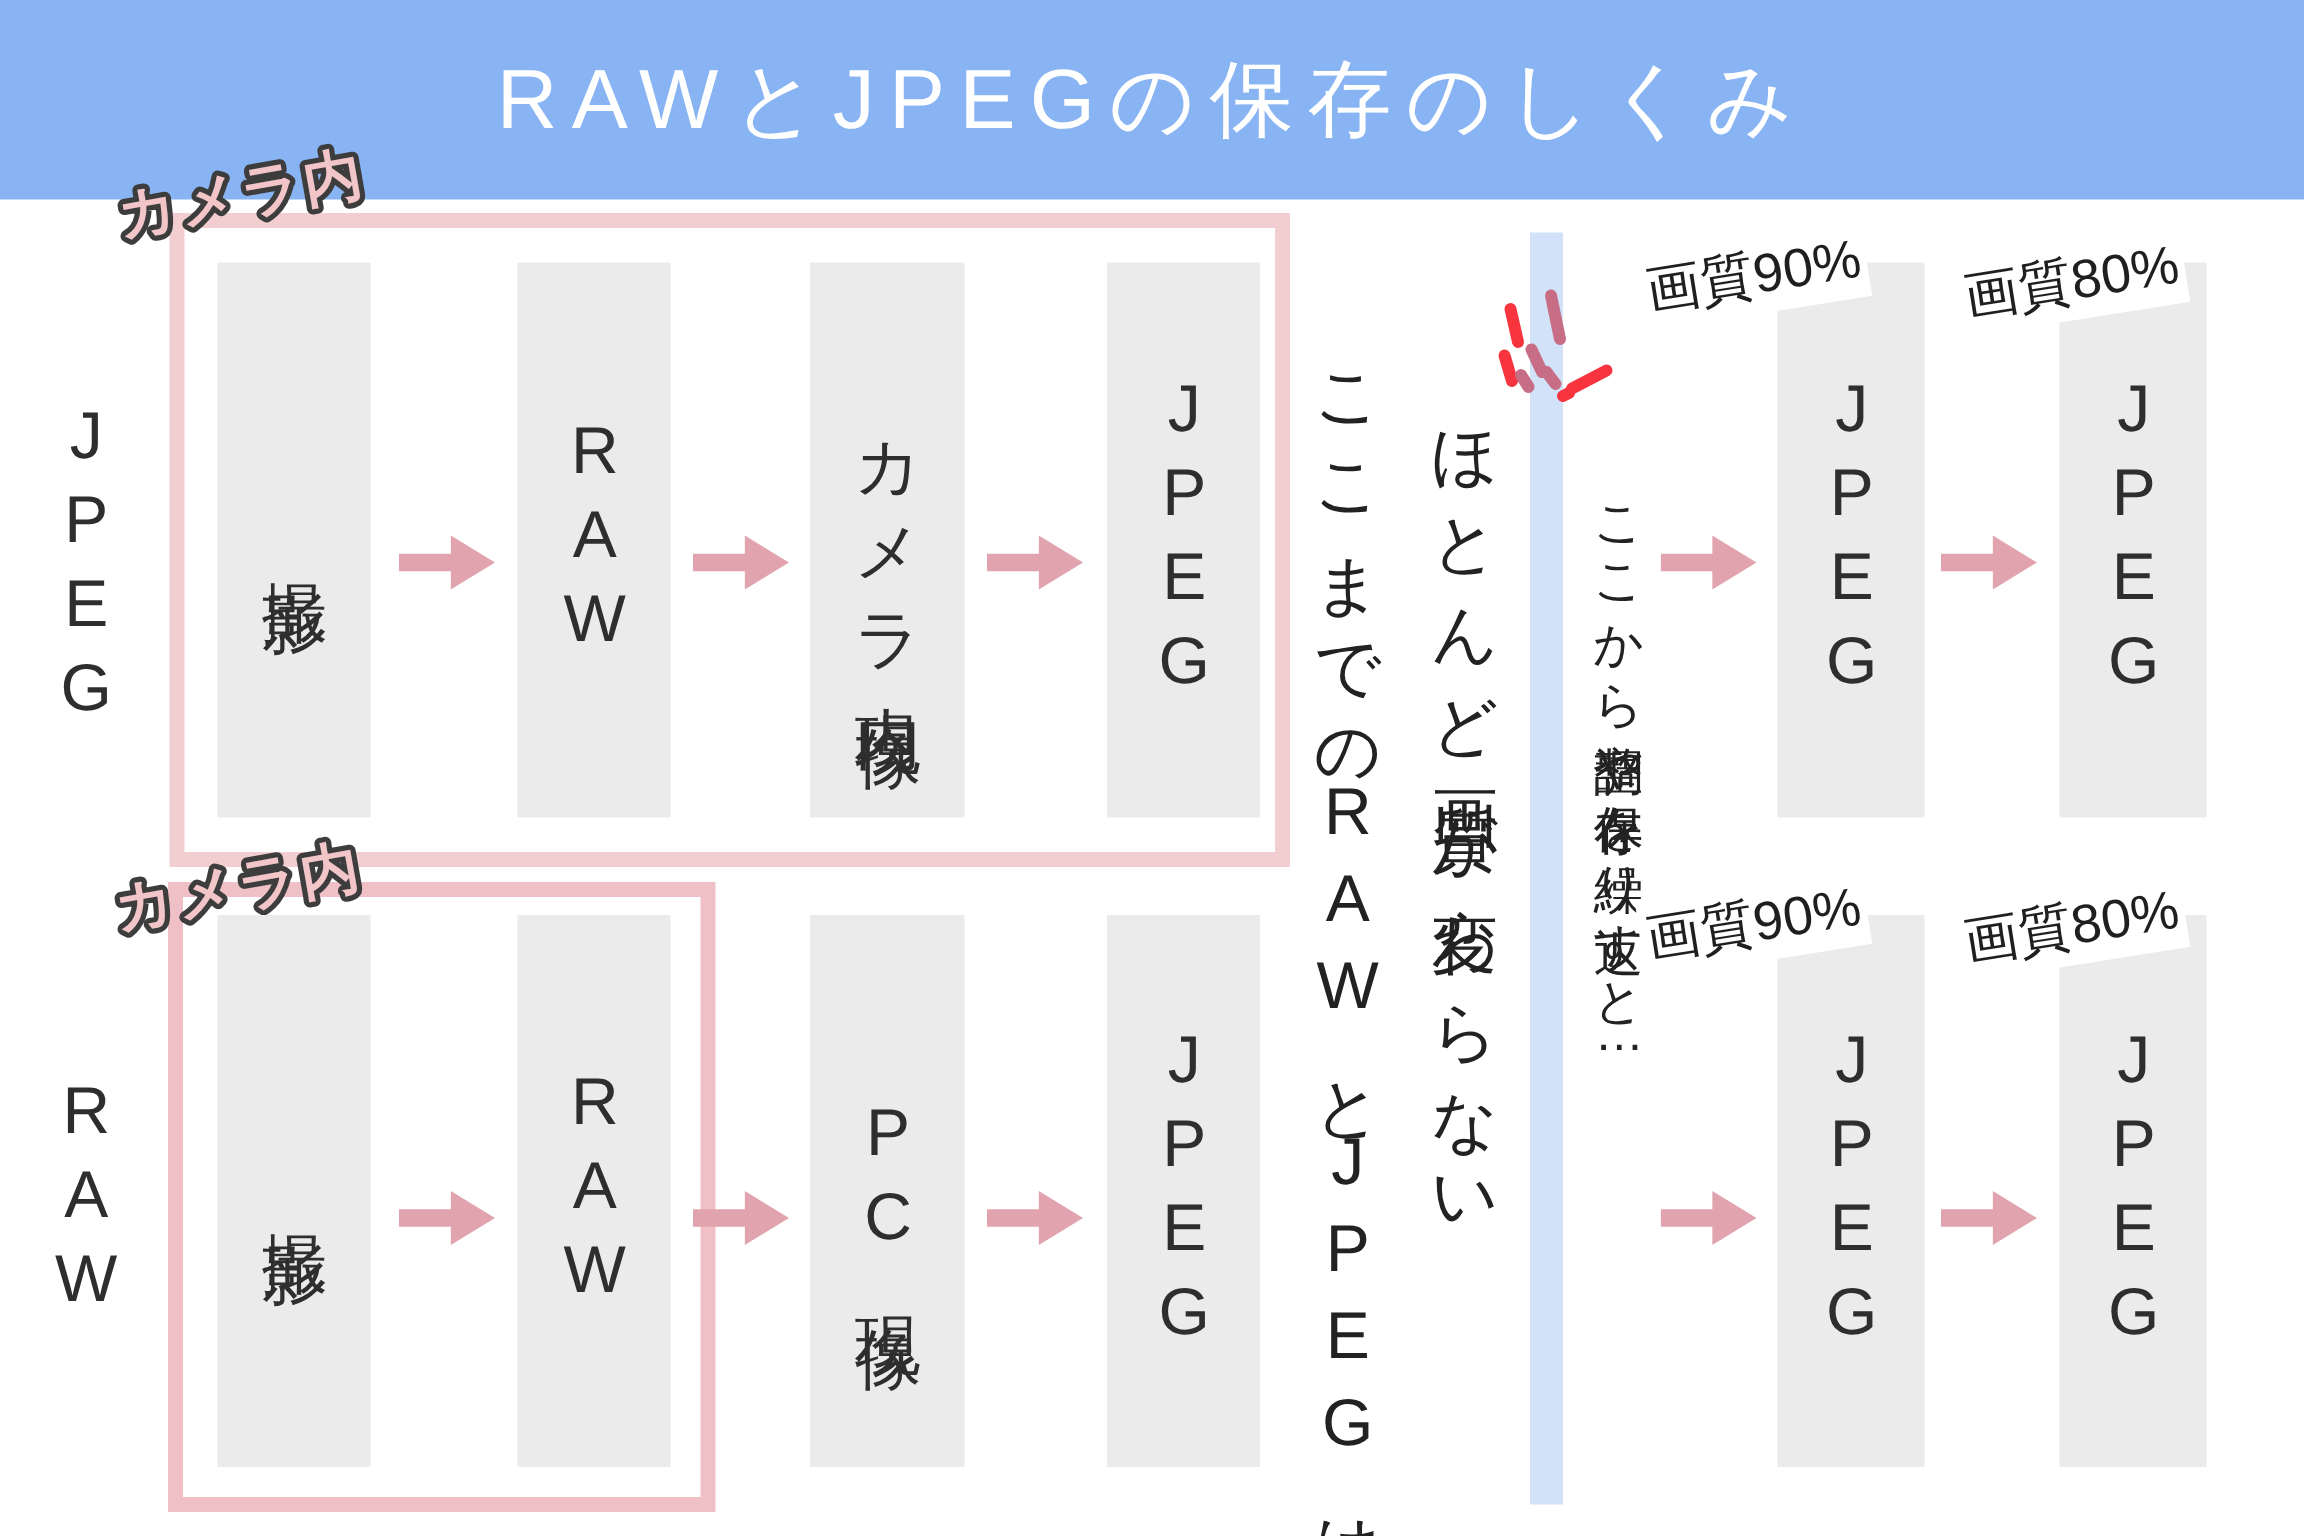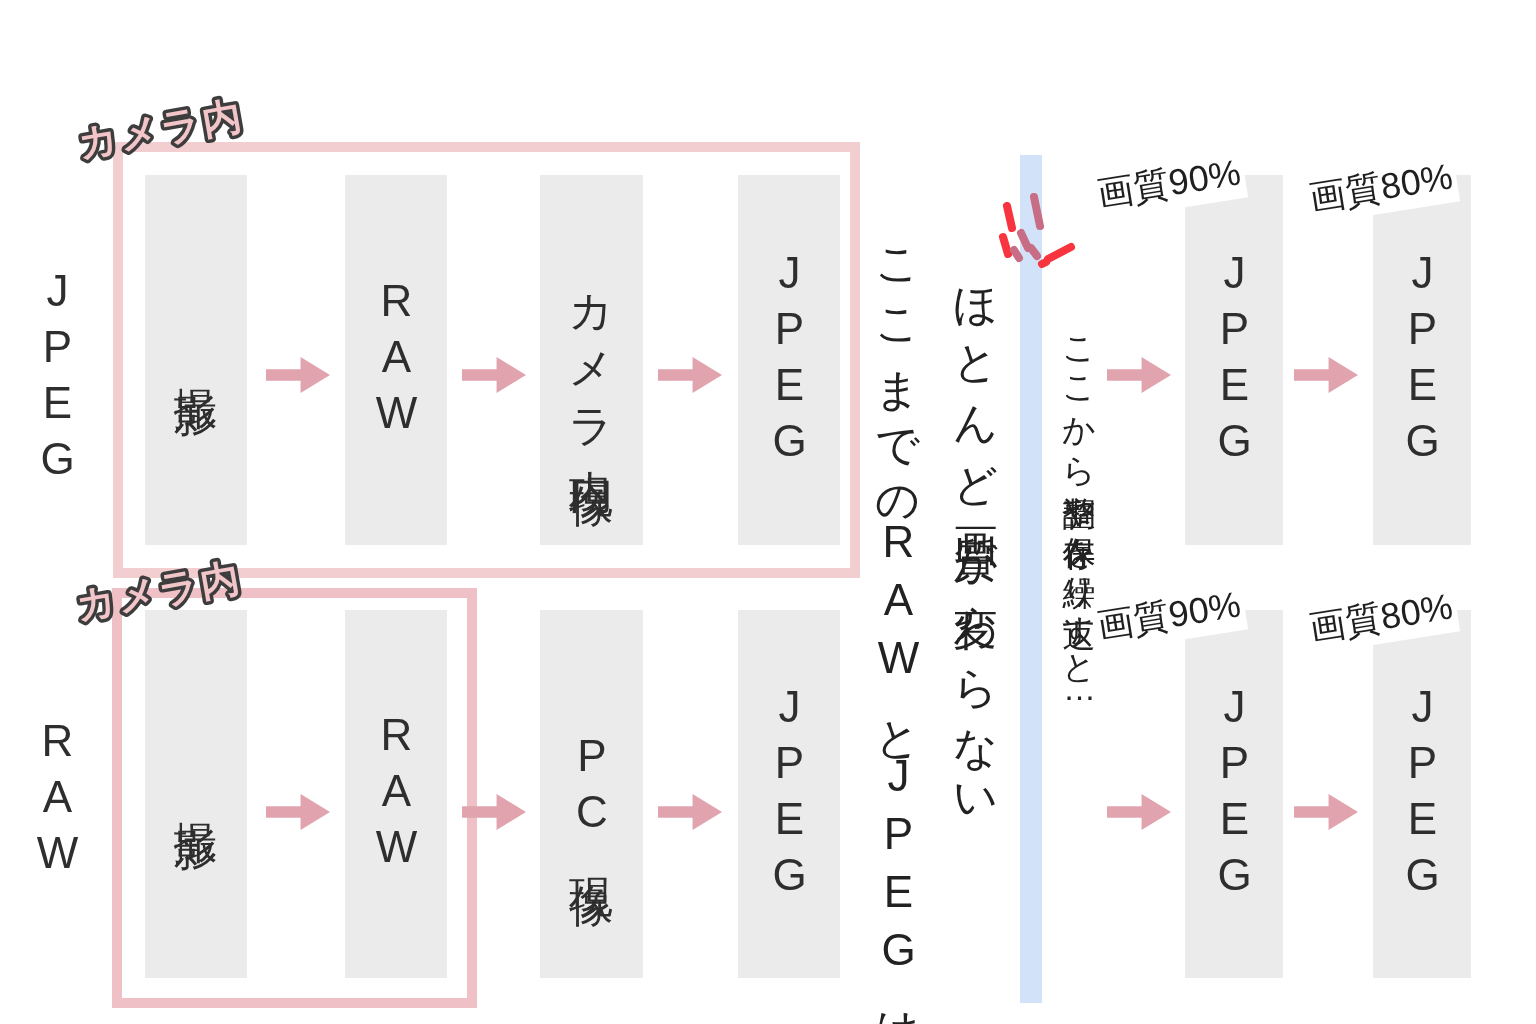--- a/index.html
+++ b/index.html
@@ -38,20 +38,23 @@
                        paint-order:stroke; stroke-linejoin:round; letter-spacing:2px; }
 
   .divider { position:absolute; left:1020px; top:155px; width:22px; height:848px; background:#d2e2f8; }
   .burst { position:absolute; left:985px; top:190px; overflow:visible; }
 </style>
 </head>
 <body>
 
 <div class="canvas">
 
+  <div class="header-bar">
+    <span class="title">RAWとJPEGの保存のしくみ</span>
+  </div>
 
   <div class="pink-box box-row1"></div>
   <div class="pink-box box-row2"></div>
 
   <svg class="camera-label" style="left:62px; top:114px;" width="200" height="64">
     <text x="100" y="46" text-anchor="middle">カメラ内</text>
   </svg>
   <svg class="camera-label" style="left:60px; top:576px;" width="200" height="64">
     <text x="100" y="46" text-anchor="middle">カメラ内</text>
   </svg>

